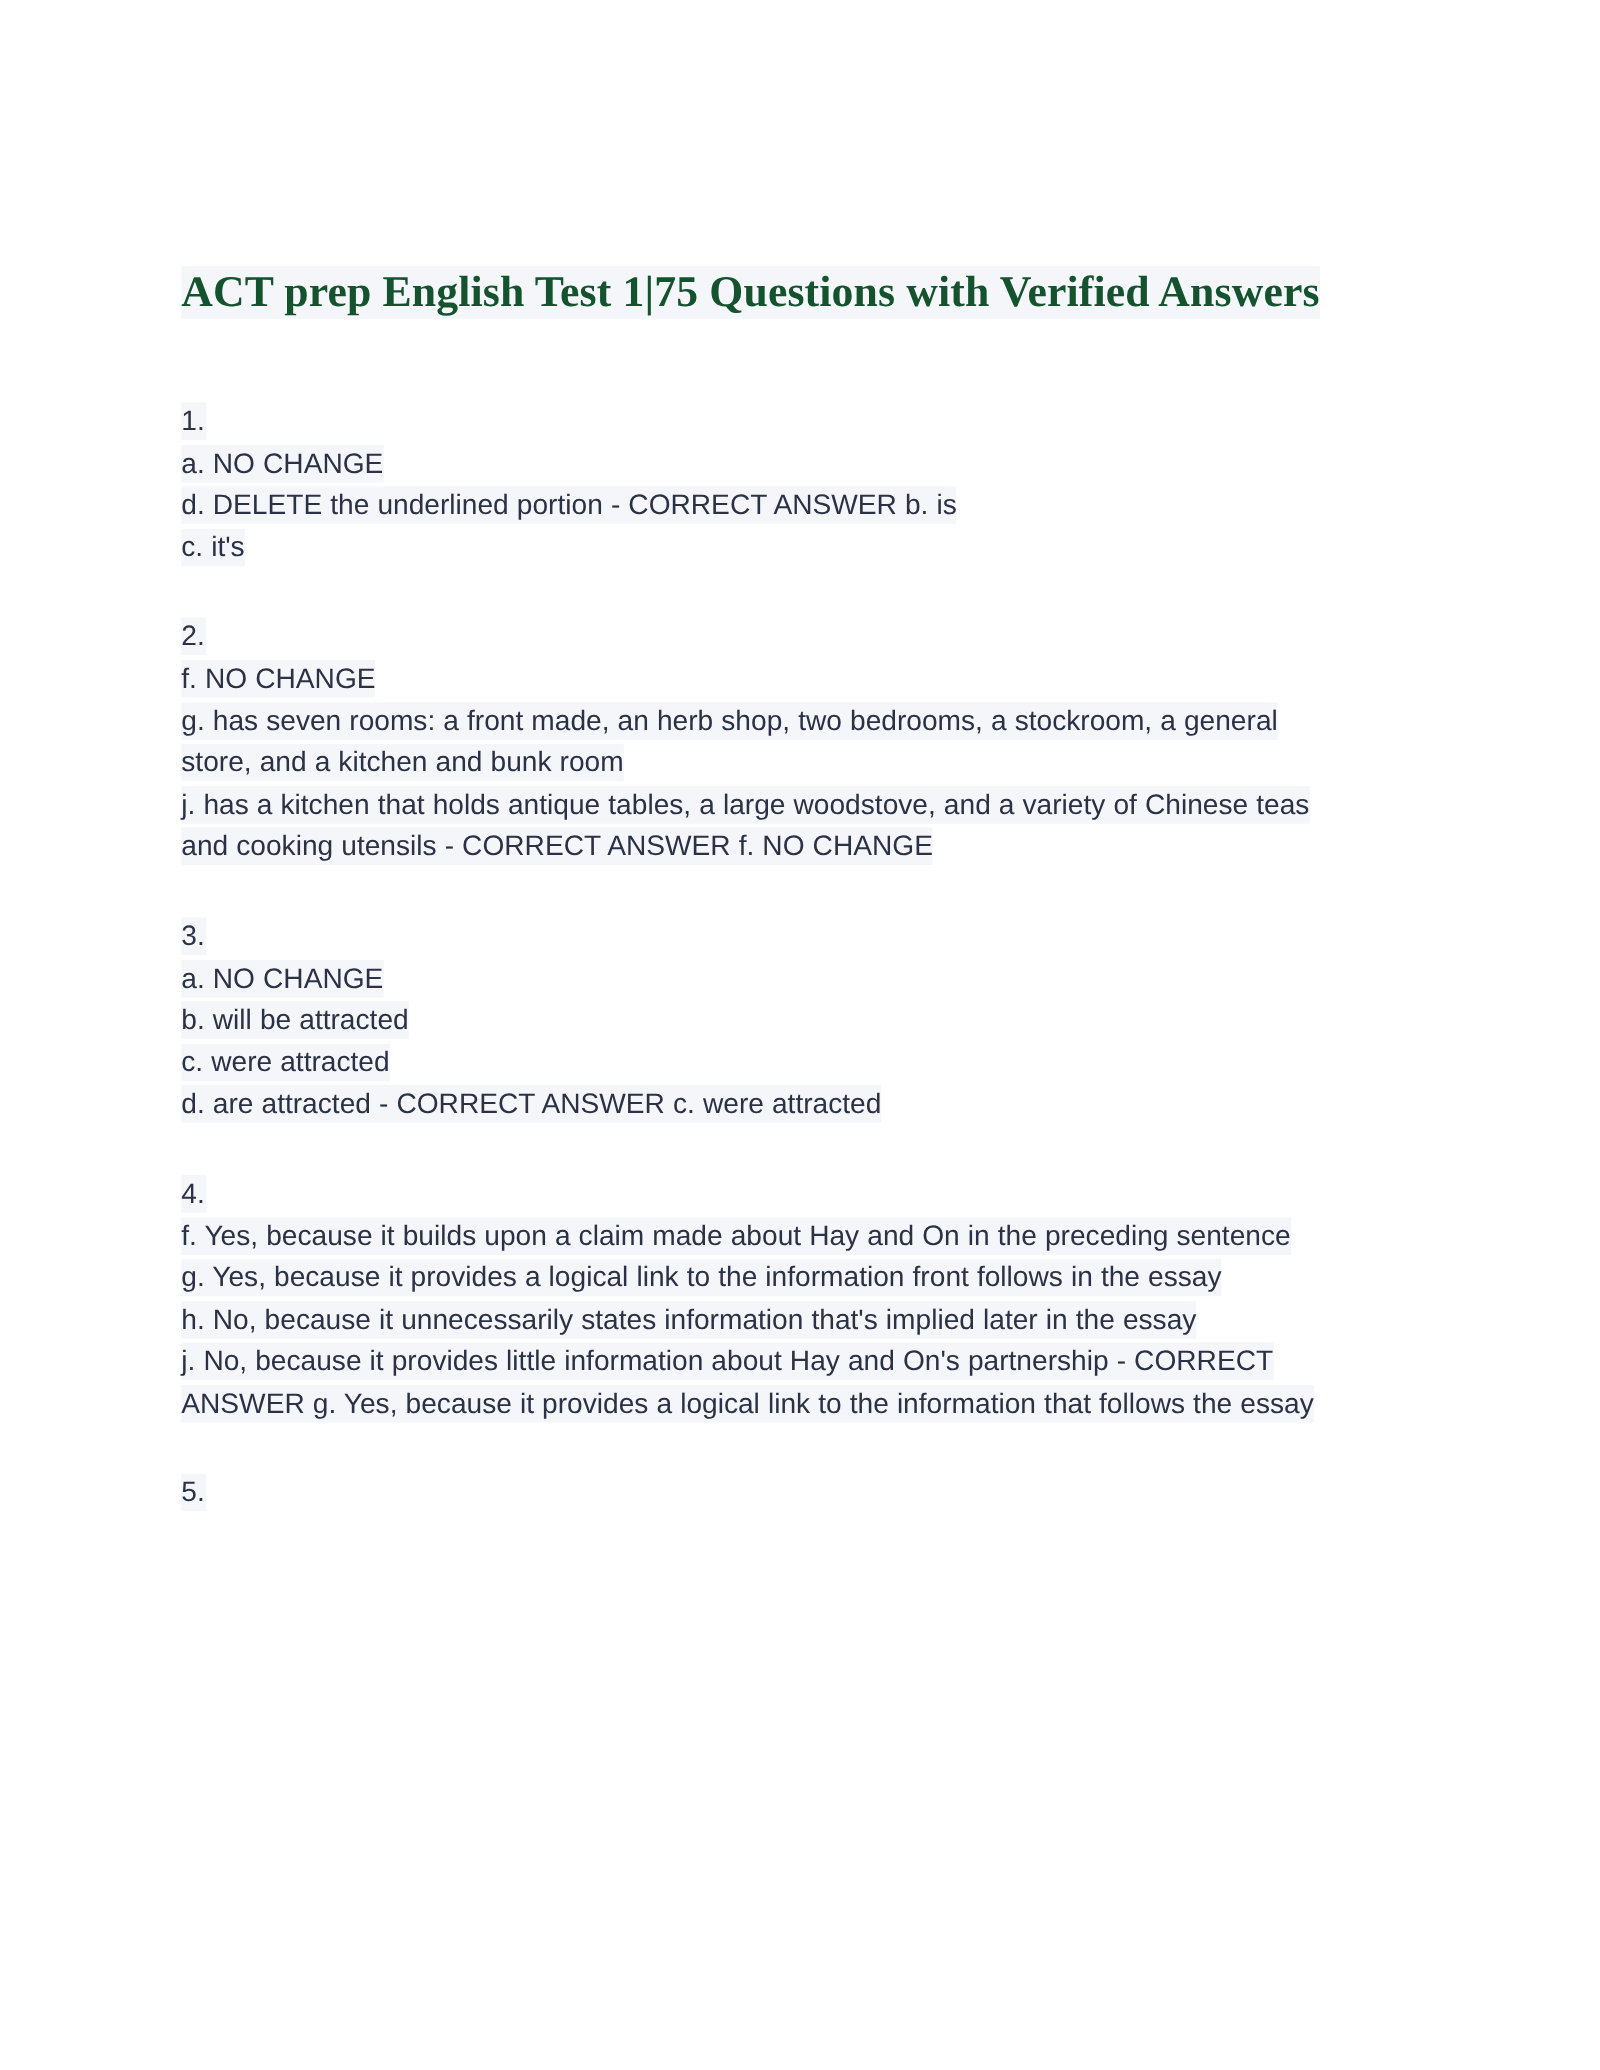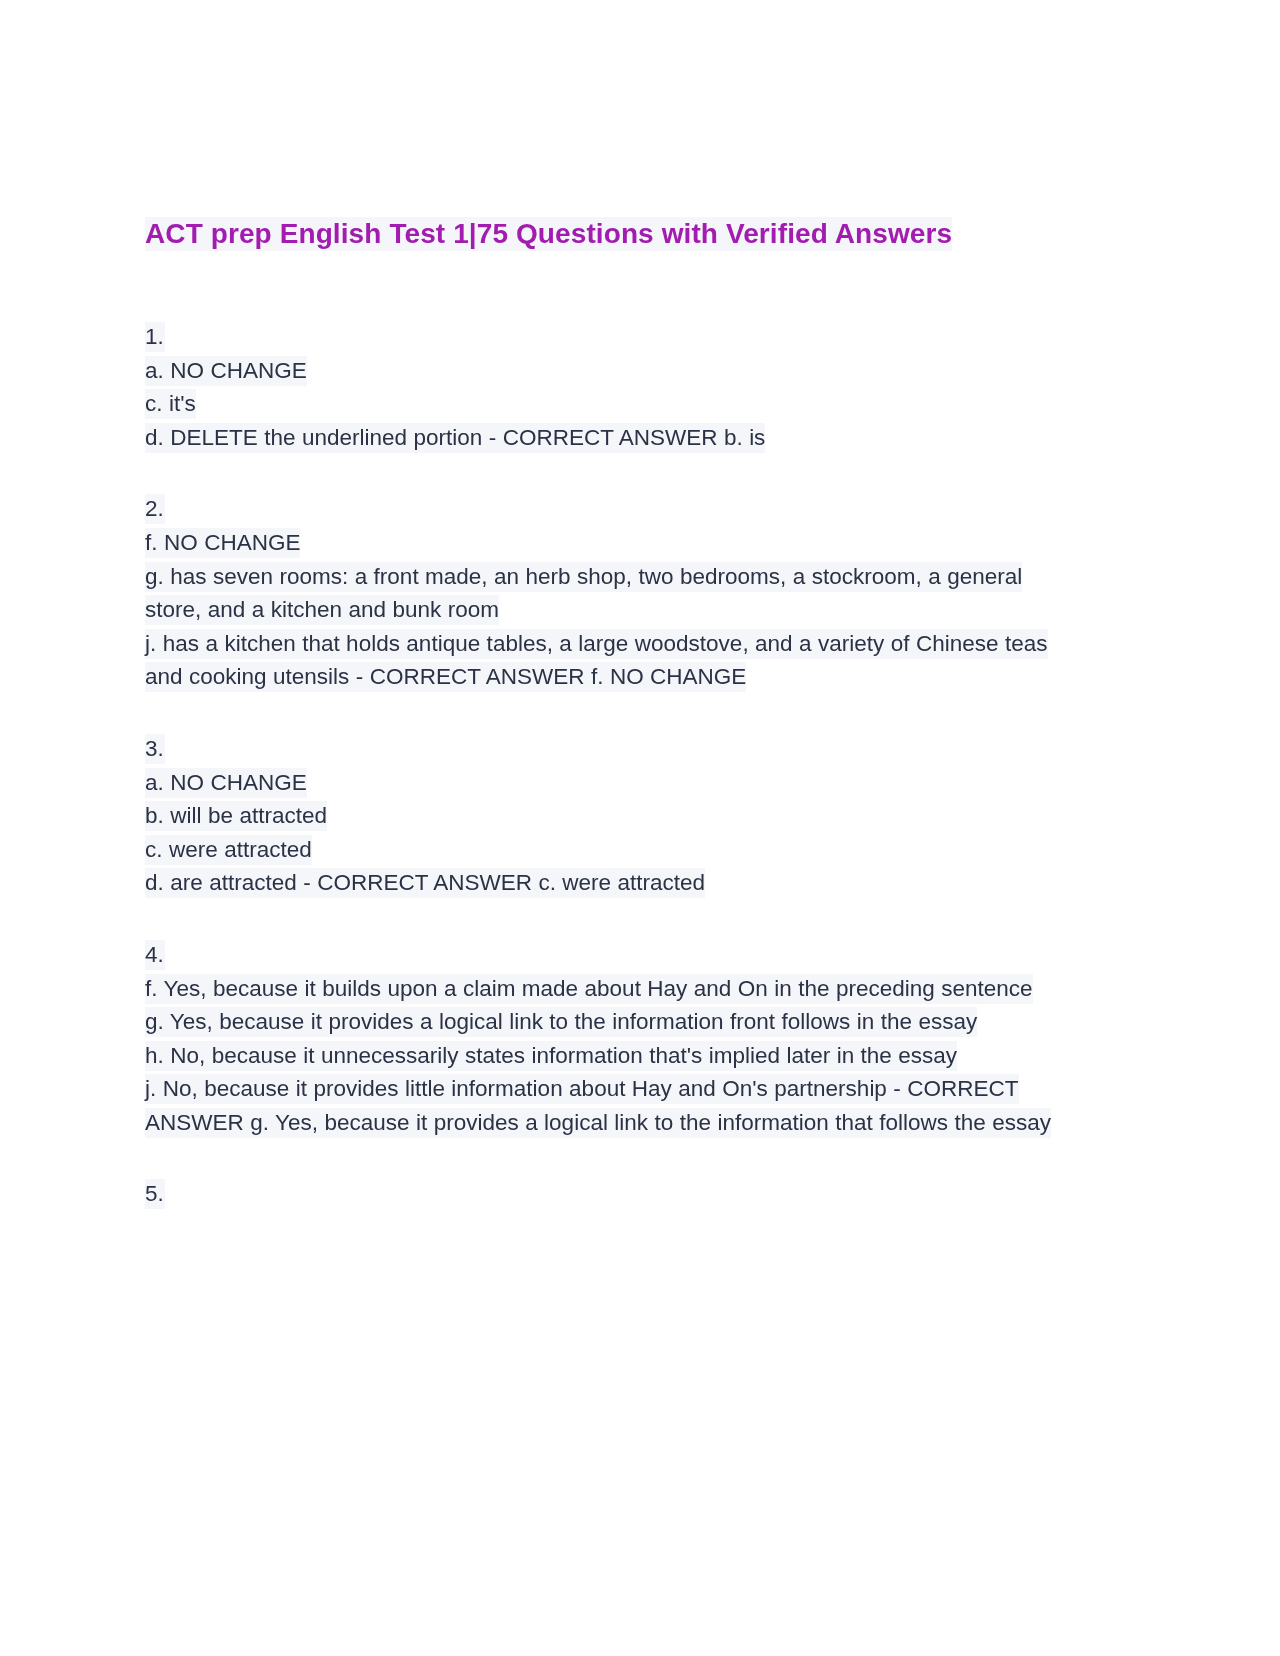--- a/index.html
+++ b/index.html
@@ -19,25 +19,25 @@
     position: relative;
     width: 1280px;
     min-height: 1656px;
     background: #ffffff;
     box-sizing: border-box;
     padding: 212px 200px 40px 145px;
   }
 
   
   .doc-title {
-    font-family: Liberation Sans, sans-serif;
-    font-size: 28px;
+    font-family: Liberation Serif, serif;
+    font-size: 35px;
     line-height: 44px;
     font-weight: 700;
-    color: #a21caf;
+    color: #14532d;
     margin: 0 0 64px 0;
     letter-spacing: 0.1px;
   }
   .doc-title .hl {
     background: #f4f6fa;
     padding: 1px 0 2px 0;
     box-decoration-break: clone;
     -webkit-box-decoration-break: clone;
   }
 
@@ -68,22 +68,22 @@
 
 <div class="page">
 
   <h1 class="doc-title"><span class="hl">ACT prep English Test 1|75 Questions with Verified Answers</span></h1>
 
   <div class="body-content">
 
     <div class="qblock">
       <p class="line qnum"><span class="hl">1.</span></p>
       <p class="line"><span class="hl">a. NO CHANGE</span></p>
+      <p class="line"><span class="hl">d. DELETE the underlined portion - CORRECT ANSWER b. is</span></p>
       <p class="line"><span class="hl">c. it's</span></p>
-      <p class="line"><span class="hl">d. DELETE the underlined portion - CORRECT ANSWER b. is</span></p>
     </div>
 
     <div class="qblock">
       <p class="line qnum"><span class="hl">2.</span></p>
       <p class="line"><span class="hl">f. NO CHANGE</span></p>
       <p class="line"><span class="hl">g. has seven rooms: a front made, an herb shop, two bedrooms, a stockroom, a general store, and a kitchen and bunk room</span></p>
       <p class="line"><span class="hl">j. has a kitchen that holds antique tables, a large woodstove, and a variety of Chinese teas and cooking utensils - CORRECT ANSWER f. NO CHANGE</span></p>
     </div>
 
     <div class="qblock">

